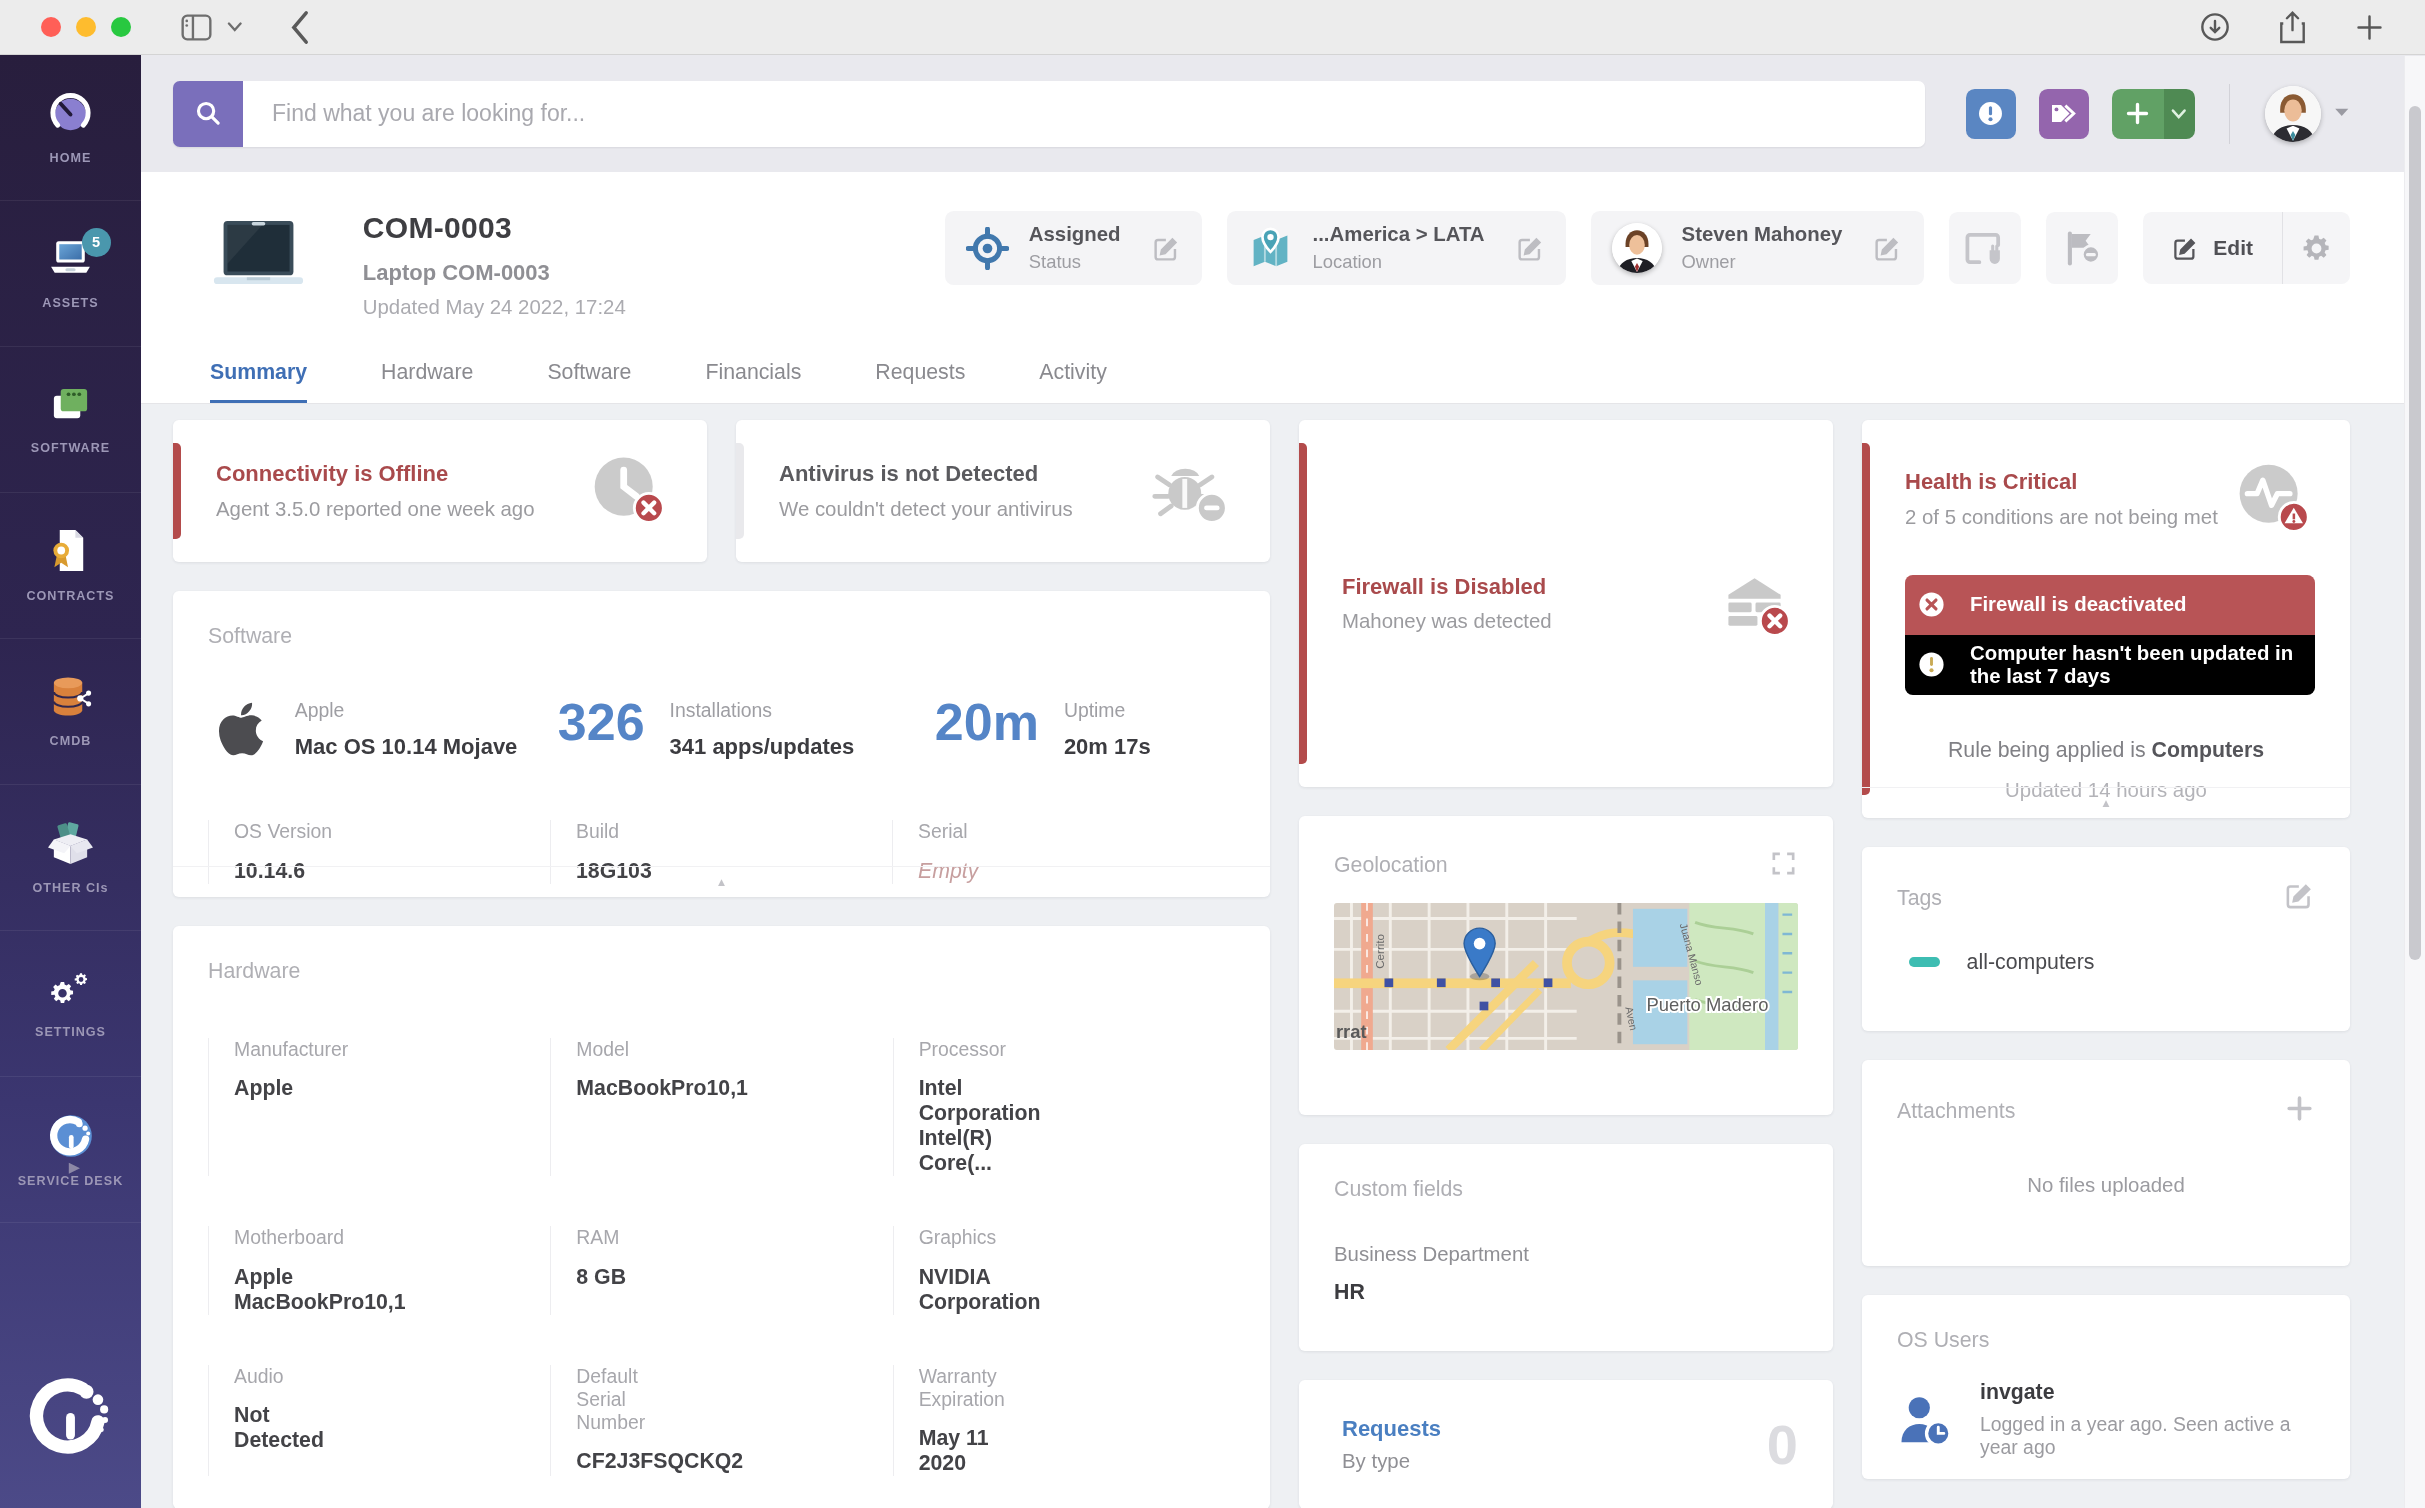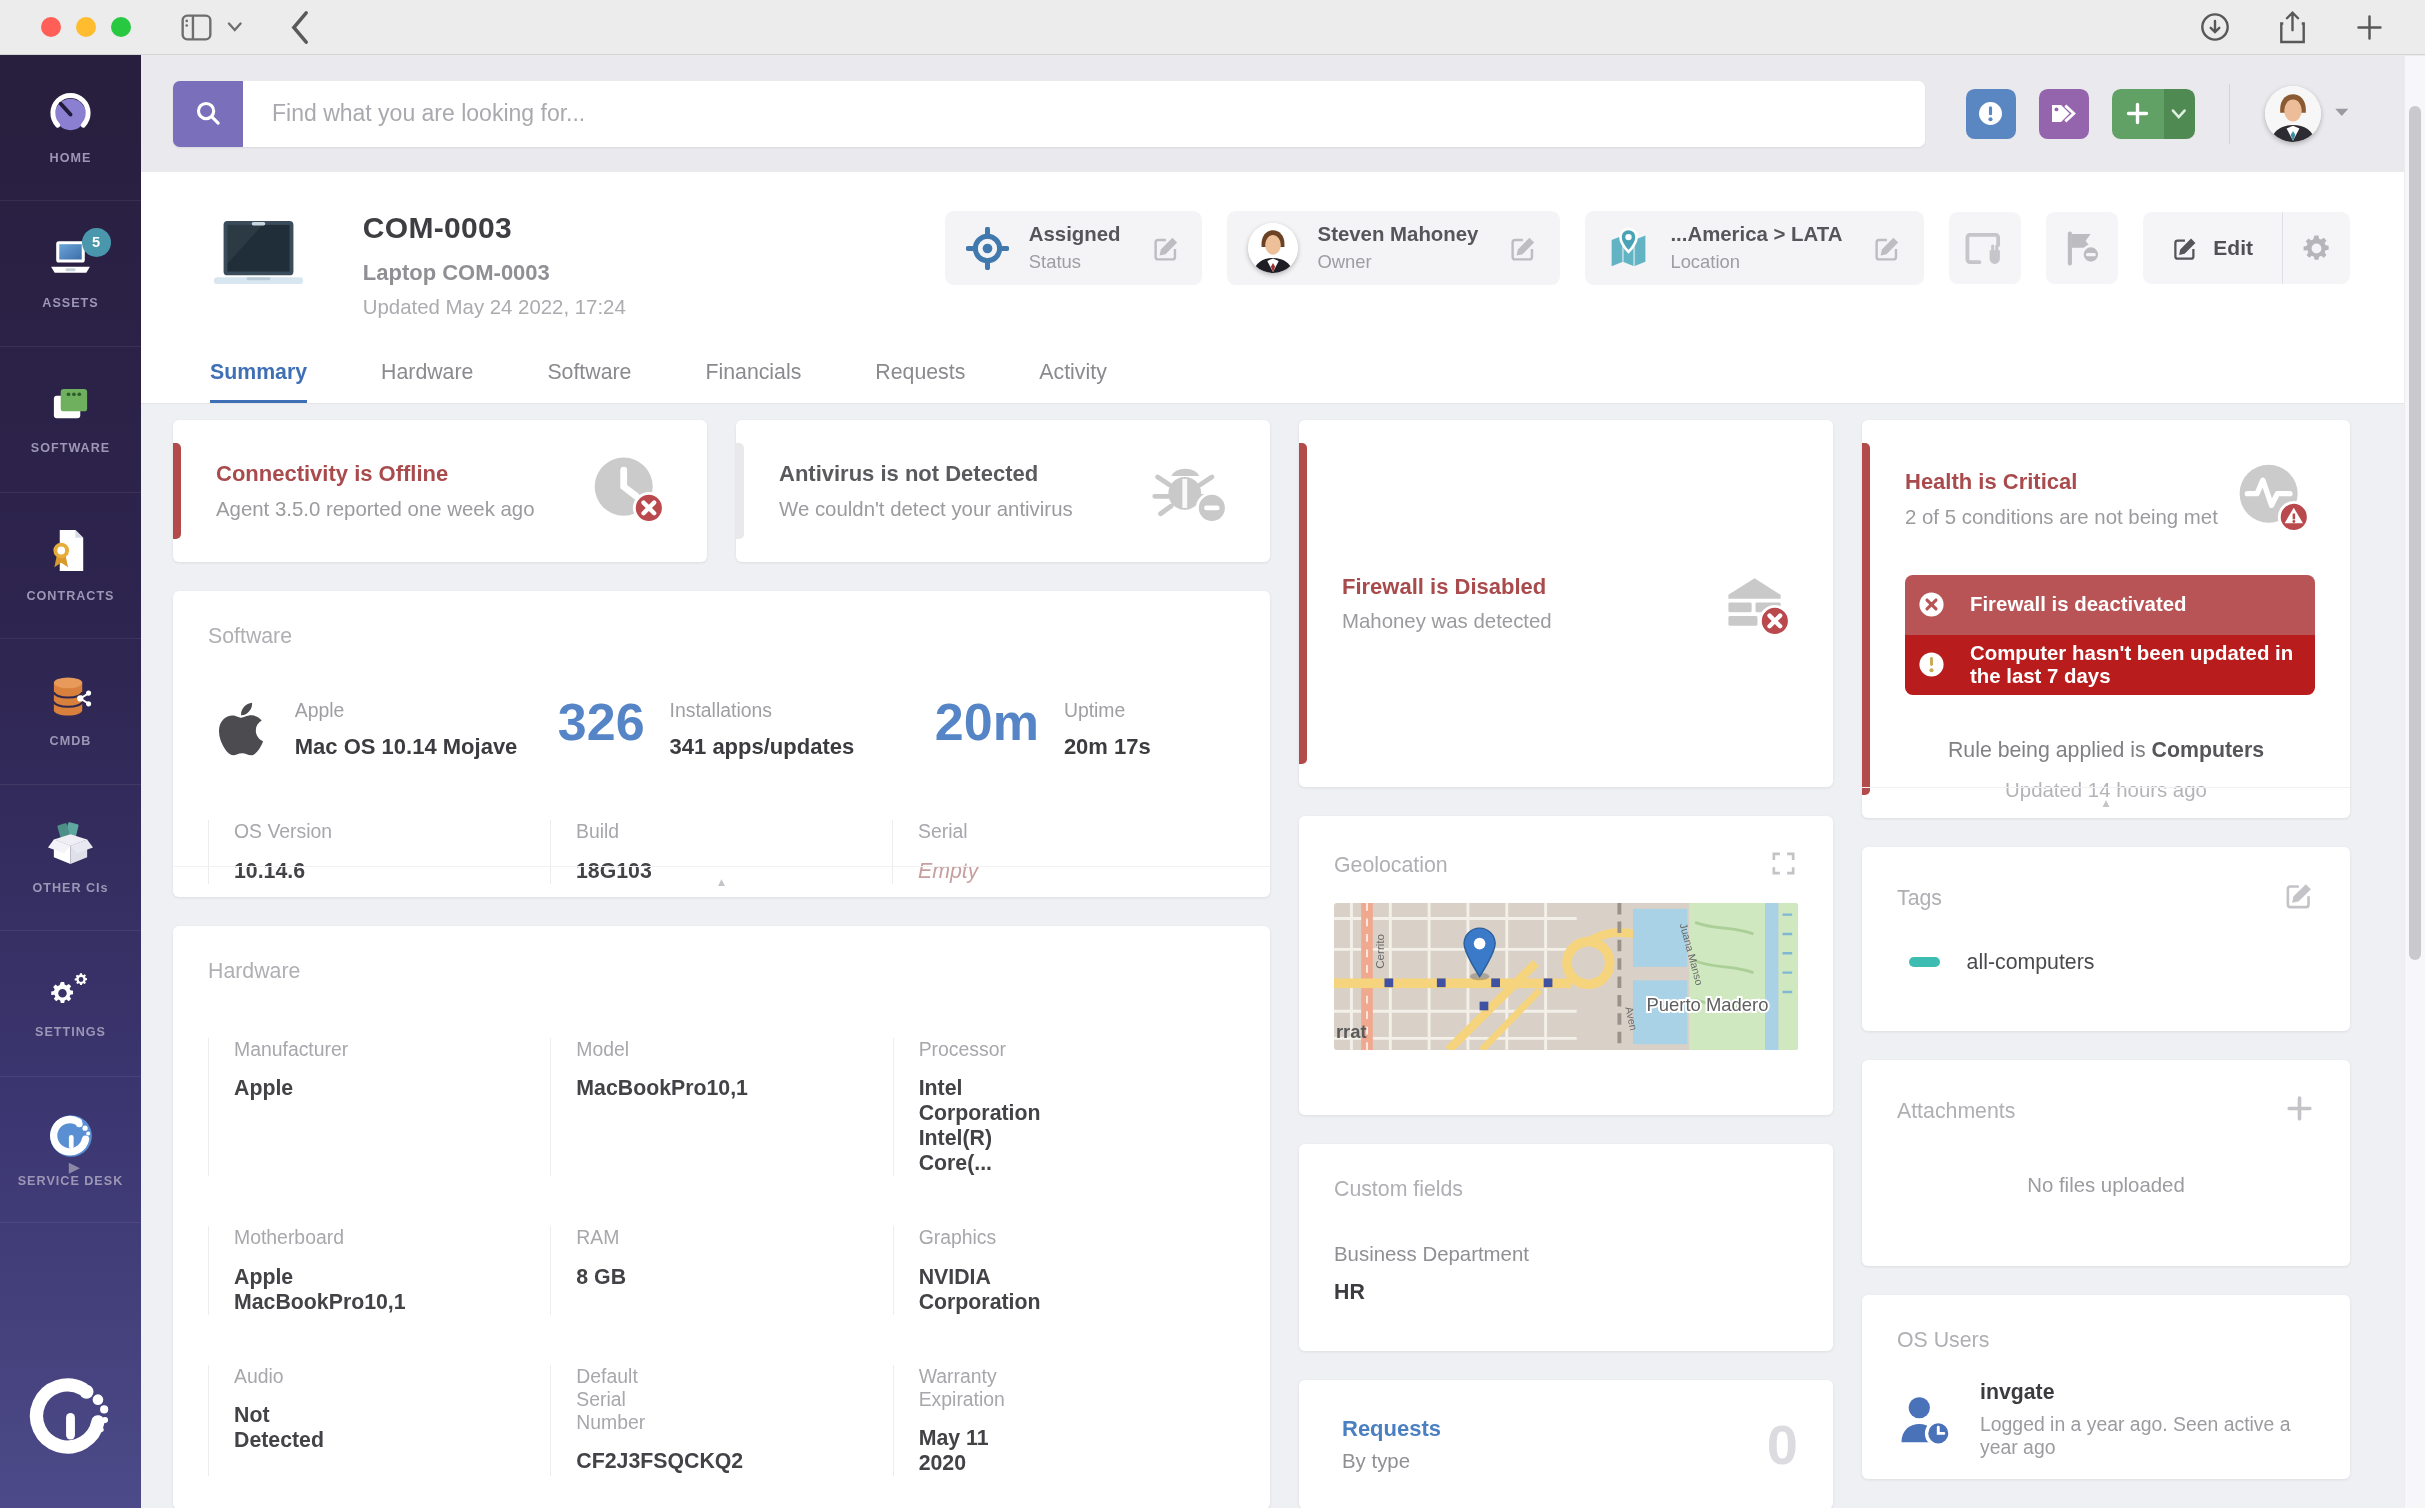--- a/index.html
+++ b/index.html
@@ -107,21 +107,21 @@
   .alert-title { font-size:22px; font-weight:bold; color:#5a5a5e; }
   .alert-title.critical { color:#a94a4c; }
   .alert-sub { font-size:20.4px; color:#9b9b9f; margin-top:10.7px; }
   .alert-icon { margin-left:auto; line-height:0; }
 
   
   .health-top { display:flex; align-items:center; padding:35px 33px 9.7px 43px; }
   .health-banners { margin:21.3px 35px 0 43px; border-radius:7.8px; overflow:hidden; }
   .banner { display:flex; align-items:center; gap:24px; padding:0 12px; height:60px;
     color:#fff; font-size:20.4px; font-weight:bold; }
-  .banner.error{background:#b85456} .banner.warning{background:#b91c1c}
+  .banner.error{background:#b85456} .banner.warning{background:#000000}
   .health-rule { text-align:center; margin-top:43px; font-size:21.3px; color:#808085; }
   .health-rule b { color:#55555a; }
   .health-updated { text-align:center; margin-top:16.5px; font-size:20.4px; color:#b3b3b8; }
   .panel-collapse { position:absolute; left:0; right:0; bottom:0; height:31px;
     border-top:1px solid #f1f1f3; display:flex; align-items:center; justify-content:center;
     color:#c3c3c8; font-size:11.6px; cursor:pointer; }
 
   
   .panel { padding:33px 35px; }
   .panel-title { font-size:21.3px; color:#afafb4; }
@@ -474,53 +474,53 @@
               <div class="chip-label">Status</div>
             </span>
             <span class="chip-edit">
               <svg width="29" height="29" viewBox="0 0 24 24">
                   <use href="#pencilsq"></use>
                 </svg>
             </span>
           </div>
 
           <div class="chip">
+            <span style="line-height:0">
+              <svg width="45" height="45" viewBox="0 0 24 24">
+                  <path d="M3 7.5l6-2.5 6 2.5 6-2.5v14l-6 2.5-6-2.5-6 2.5z" fill="#62b3c4"></path>
+                  <path d="M9 5v14M15 7.5v14" stroke="#fff" stroke-width="1" opacity=".5"></path>
+                  <path d="M12 1.5a4.3 4.3 0 0 0-4.3 4.3c0 3.4 4.3 8 4.3 8s4.3-4.6 4.3-8A4.3 4.3 0 0 0 12 1.5z" fill="#49a3b6" stroke="#fff" stroke-width="1.4"></path>
+                  <circle cx="12" cy="5.9" r="1.7" fill="#fff"></circle>
+                </svg>
+            </span>
+            <span>
+              <div class="chip-value">...America &gt; LATA</div>
+              <div class="chip-label">Location</div>
+            </span>
+            <span class="chip-edit">
+              <svg width="29" height="29" viewBox="0 0 24 24">
+                  <use href="#pencilsq"></use>
+                </svg>
+            </span>
+          </div>
+
+          <div class="chip">
             <span class="avatar" style="width:50px;height:50px">
               <svg width="50" height="50" viewBox="0 0 48 48">
                   <circle cx="24" cy="24" r="24" fill="#fff"></circle>
                   <path d="M13 20c0-8 5-13 11-13s11 5 11 13v3H13z" fill="#6b4226"></path>
                   <ellipse cx="24" cy="21" rx="7.5" ry="9.5" fill="#eec09a"></ellipse>
                   <path d="M5 48c1.5-10 9.5-14.5 19-14.5S41.5 38 43 48z" fill="#1e1e24"></path>
                   <path d="M24 34l-5.5 2.5L24 47l5.5-10.5z" fill="#fff"></path>
                   <path d="M24 38.5l-2 3.6 2 5 2-5z" fill="#a03030"></path>
                 </svg>
             </span>
             <span>
               <div class="chip-value">Steven Mahoney</div>
               <div class="chip-label">Owner</div>
-            </span>
-            <span class="chip-edit">
-              <svg width="29" height="29" viewBox="0 0 24 24">
-                  <use href="#pencilsq"></use>
-                </svg>
-            </span>
-          </div>
-
-          <div class="chip">
-            <span style="line-height:0">
-              <svg width="45" height="45" viewBox="0 0 24 24">
-                  <path d="M3 7.5l6-2.5 6 2.5 6-2.5v14l-6 2.5-6-2.5-6 2.5z" fill="#62b3c4"></path>
-                  <path d="M9 5v14M15 7.5v14" stroke="#fff" stroke-width="1" opacity=".5"></path>
-                  <path d="M12 1.5a4.3 4.3 0 0 0-4.3 4.3c0 3.4 4.3 8 4.3 8s4.3-4.6 4.3-8A4.3 4.3 0 0 0 12 1.5z" fill="#49a3b6" stroke="#fff" stroke-width="1.4"></path>
-                  <circle cx="12" cy="5.9" r="1.7" fill="#fff"></circle>
-                </svg>
-            </span>
-            <span>
-              <div class="chip-value">...America &gt; LATA</div>
-              <div class="chip-label">Location</div>
             </span>
             <span class="chip-edit">
               <svg width="29" height="29" viewBox="0 0 24 24">
                   <use href="#pencilsq"></use>
                 </svg>
             </span>
           </div>
 
           <button class="icon-btn">
             <span style="line-height:0">

